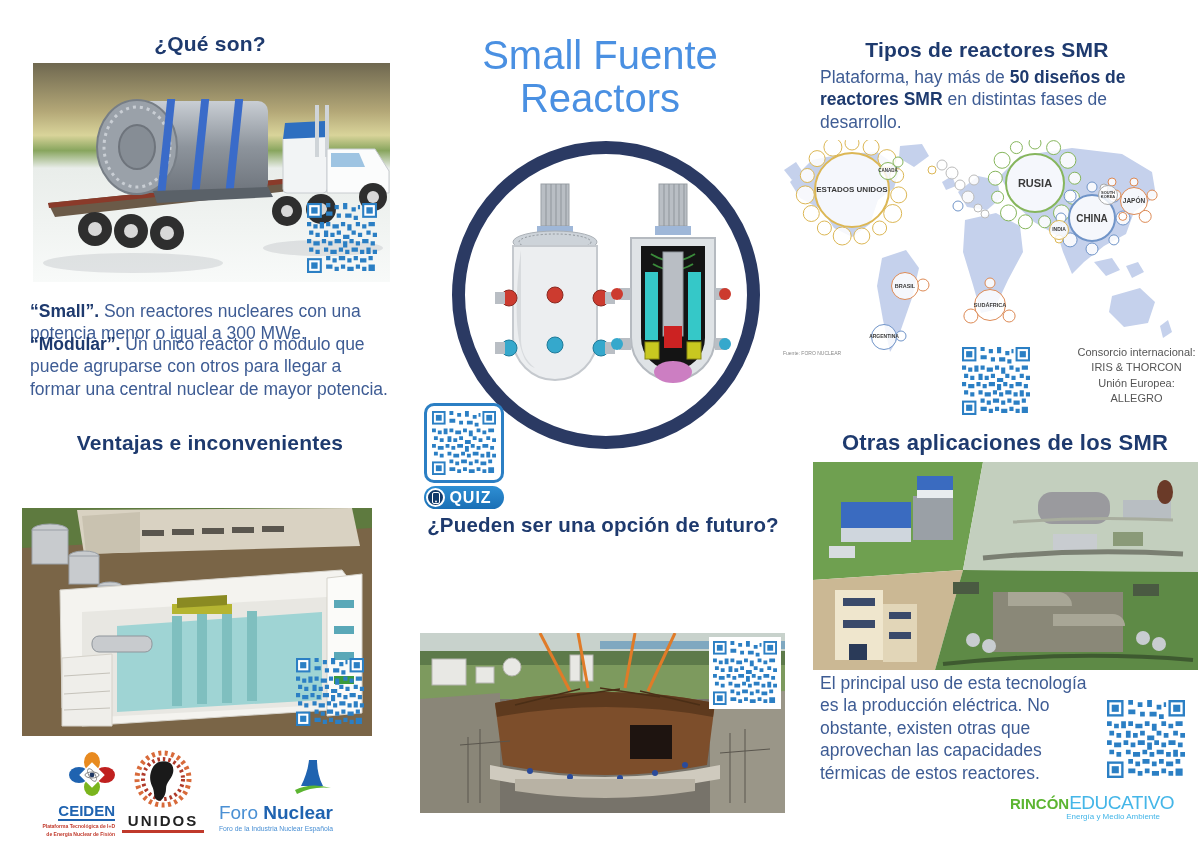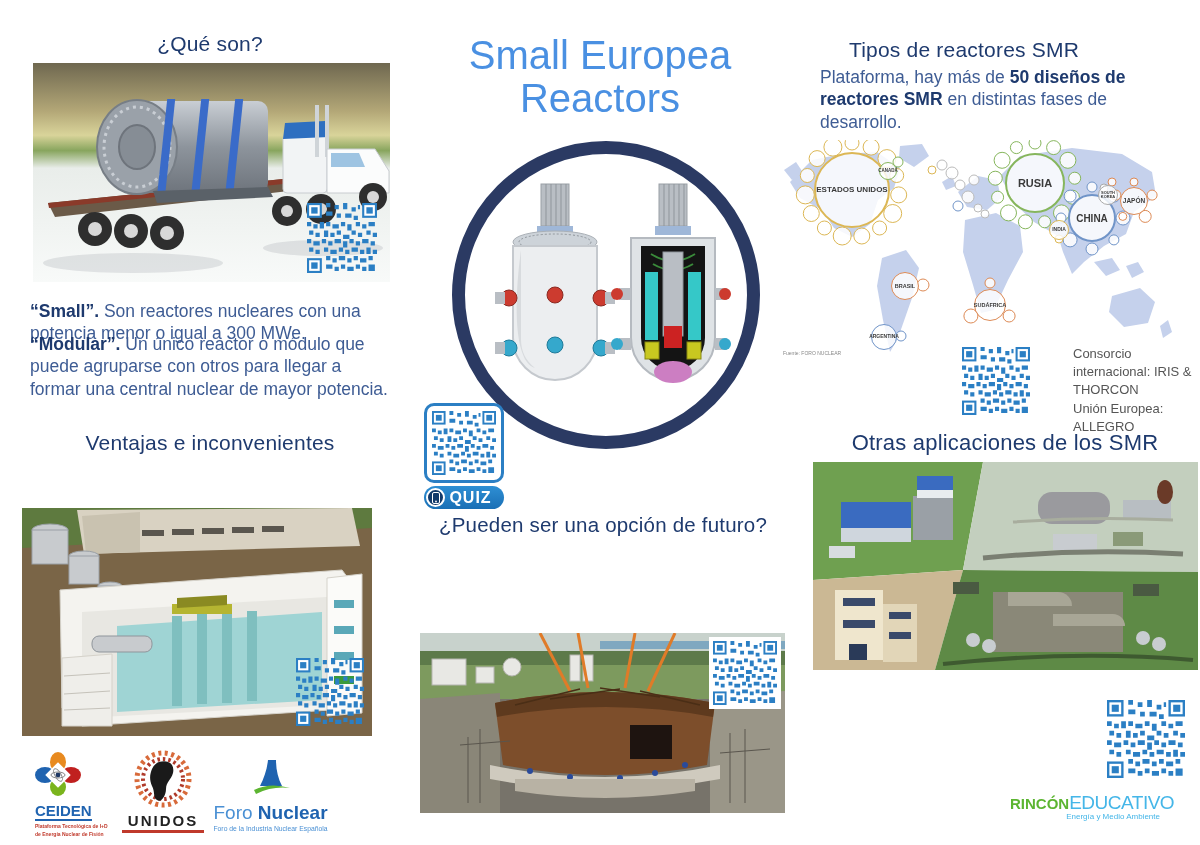--- a/index.html
+++ b/index.html
@@ -1,19 +1,19 @@
 <!DOCTYPE html>
 <html><head>
 <meta charset="utf-8">
 <style>
   * { margin:0; padding:0; box-sizing:border-box; }
   html,body { background:#fff; font-family:"Liberation Sans", sans-serif; }
   #page { position:relative; width:1200px; height:845px; background:#fff; overflow:hidden; }
 
-  .col-heading { position:absolute; font-weight:normal; color:#1e3a6e; font-size:21px; text-align:center; letter-spacing:.2px; }
+  .col-heading { position:absolute; font-weight:bold; color:#1e3a6e; font-size:21px; text-align:center; letter-spacing:.2px; }
   .body-text { position:absolute; color:#3e5c94; font-size:17.5px; line-height:1.28; }
   .bold-navy { color:#1e3a6e; font-weight:bold; }
 
   
   #main-title { position:absolute; left:410px; top:34px; width:380px; text-align:center;
     color:#4a90e2; font-size:40px; font-weight:500; line-height:1.08; }
 
   
   .photo { position:absolute; overflow:hidden; }
   .photo svg { display:block; }
@@ -46,30 +46,30 @@
   .mc-china     { left:286px; top:54px;  width:48px; height:48px; border:2px solid #7094c8; font-size:10px; }
   .mc-japon     { left:338px; top:47px;  width:28px; height:28px; border:1.5px solid #dd8a55; font-size:6.5px; }
   .mc-canada    { left:97px;  top:22px;  width:18px; height:18px; border:1px solid #86b65c; font-size:4.5px; }
   .mc-korea     { left:316px; top:45px;  width:20px; height:20px; border:1px solid #aaa;     font-size:4px; }
   .mc-india     { left:267px; top:80px;  width:20px; height:20px; border:1px solid #dcb755;  font-size:5px; }
   .mc-brasil    { left:109px; top:132px; width:28px; height:28px; border:1.5px solid #dd8a55; font-size:5.5px; }
   .mc-sudafrica { left:192px; top:149px; width:32px; height:32px; border:1.5px solid #dd8a55; font-size:5.5px; }
   .mc-argentina { left:89px;  top:184px; width:26px; height:26px; border:1.5px solid #7094c8; font-size:5px; }
 
   #map-source { position:absolute; left:783px; top:350px; font-size:5px; color:#888; }
-  #map-notes { position:absolute; left:1073px; top:345px; width:127px; font-size:13px; color:#555; line-height:1.4; }
-
-  
-  #logo-ceiden { position:absolute; left:35px; top:752px; width:80px; text-align:left; }
+  #map-notes { position:absolute; left:1073px; top:345px; width:127px; font-size:11px; color:#555; line-height:1.4;text-align:center; }
+
+  
+  #logo-ceiden { position:absolute; left:35px; top:752px; width:80px; text-align:right; }
   #logo-ceiden .name { color:#1f63b0; font-weight:bold; font-size:15px; border-bottom:2px solid #1f63b0; display:inline-block; margin-top:2px; }
   #logo-ceiden .tag { color:#c0392b; font-size:5px; font-weight:bold; line-height:1.5; margin-top:2px; }
   #logo-lanent { position:absolute; left:118px; top:750px; width:90px; text-align:center; }
   #logo-lanent .name { color:#222; font-weight:bold; font-size:15px; letter-spacing:2px; }
   #logo-lanent .bar { height:3px; background:#c0392b; margin:1px 4px 0 4px; }
-  #logo-foro { position:absolute; left:208px; top:758px; width:125px; text-align:center; }
+  #logo-foro { position:absolute; left:208px; top:758px; width:125px; text-align:right; }
   #logo-foro .name { font-size:19px; color:#4a90d4; }
   #logo-foro .name b { color:#1f63b0; }
   #logo-foro .tag { color:#4a90d4; font-size:6.8px; margin-top:1px; }
   #logo-rincon { position:absolute; left:1010px; top:792px; width:150px; text-align:right; }
   #logo-rincon .p1 { color:#5cb531; font-weight:bold; font-size:15px; }
   #logo-rincon .p2 { color:#45b6e8; font-size:19px; letter-spacing:-0.5px; }
   #logo-rincon .tag { color:#45b6e8; font-size:8px; margin-top:-2px; }
 </style>
 </head>
 <body>
@@ -244,21 +244,21 @@
   <div id="logo-foro">
     <svg width="42" height="40" viewBox="0 0 42 40">
       <path d="M18 2 h8 C26 12 28 20 32 28 L10 28 C14 20 17 12 18 2 Z" fill="#1f63b0"></path>
       <path d="M4 32 q16 -8 36 -2 q-18 -2 -34 6 z" fill="#5cb531"></path>
     </svg>
     <div class="name"><span>Foro </span><b>Nuclear</b></div>
     <div class="tag">Foro de la Industria Nuclear Española</div>
   </div>
 
   <div id="main-title">
-    <div>Small Europea</div>
+    <div>Small Fuente</div>
     <div>Reactors</div>
   </div>
 
   <div id="reactor-circle">
     <svg width="282" height="282" viewBox="0 0 282 282" style="position:absolute;left:0;top:0;">
 
       <g transform="translate(28,22)">
         <rect x="48" y="8" width="28" height="42" fill="#b9bec4" stroke="#9aa0a6"></rect>
         <g stroke="#8f959b">
             <line x1="53" y1="8" x2="53" y2="50"></line>
@@ -396,21 +396,21 @@
         </g>
       <path d="M95 146 h180 v12 q-90 14 -180 0 z" fill="#b8b2a4"></path>
     </svg>
     <div class="qr-patch" style="right:4px; top:4px;">
       <svg class="qr" width="64" height="64">
           <use href="#qr-sym"></use>
         </svg>
     </div>
   </div>
 
-  <div class="col-heading" style="left:784px; top:38px; width:360px;">Tipos de reactores SMR</div>
+  <div class="col-heading" style="left:807px; top:38px; width:360px;">Tipos de reactores SMR</div>
   <div class="body-text" style="left:820px; top:66px; width:348px;">
     <span>Plataforma, hay más de </span><span class="bold-navy">50 diseños de reactores SMR</span><span> en distintas fases de desarrollo.</span>
   </div>
 
   <div id="map">
     <svg id="map-svg" width="418" height="218" viewBox="0 0 418 218">
       <g fill="#c5d1ec">
         <path d="M8 42 L30 20 L60 14 L95 12 L118 28 L112 48 L96 60 L88 84 L70 97 L52 88 L40 70 L18 58 Z"></path>
         <path d="M2 30 L14 22 L22 34 L10 40 Z"></path>
         <path d="M118 6 L140 4 L147 16 L132 27 L117 18 Z"></path>
@@ -555,20 +555,21 @@
           </g>
         <g fill="#4a5a42">
             <rect x="140" y="120" width="26" height="12"></rect>
             <rect x="320" y="122" width="26" height="12"></rect>
           </g>
         <path d="M130 202 q130 -14 250 -4" stroke="#3e5a30" stroke-width="4" fill="none"></path>
       </g>
     </svg>
   </div>
 
+  <div class="body-text" style="left:820px; top:672px; width:282px;">El principal uso de esta tecnología es la producción eléctrica. No obstante, existen otras que aprovechan las capacidades térmicas de estos reactores.</div>
   <div class="qr-box" style="left:1107px; top:700px;">
     <svg class="qr" width="78" height="78">
         <use href="#qr-sym"></use>
       </svg>
   </div>
 
   <div id="logo-rincon">
     <div>
       <span class="p1">RINCÓN</span><span class="p2">EDUCATIVO</span>
     </div>

